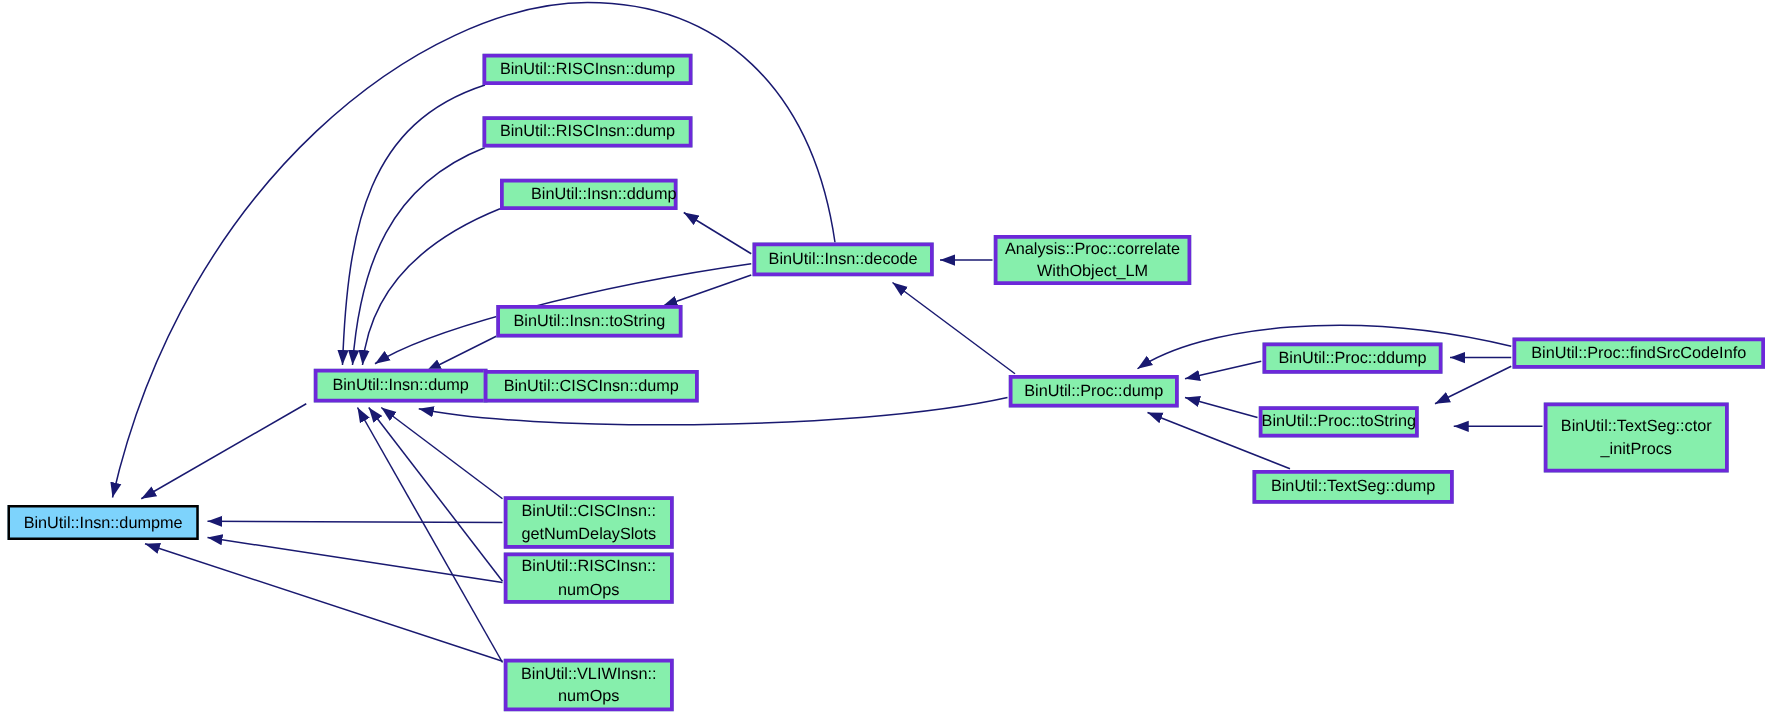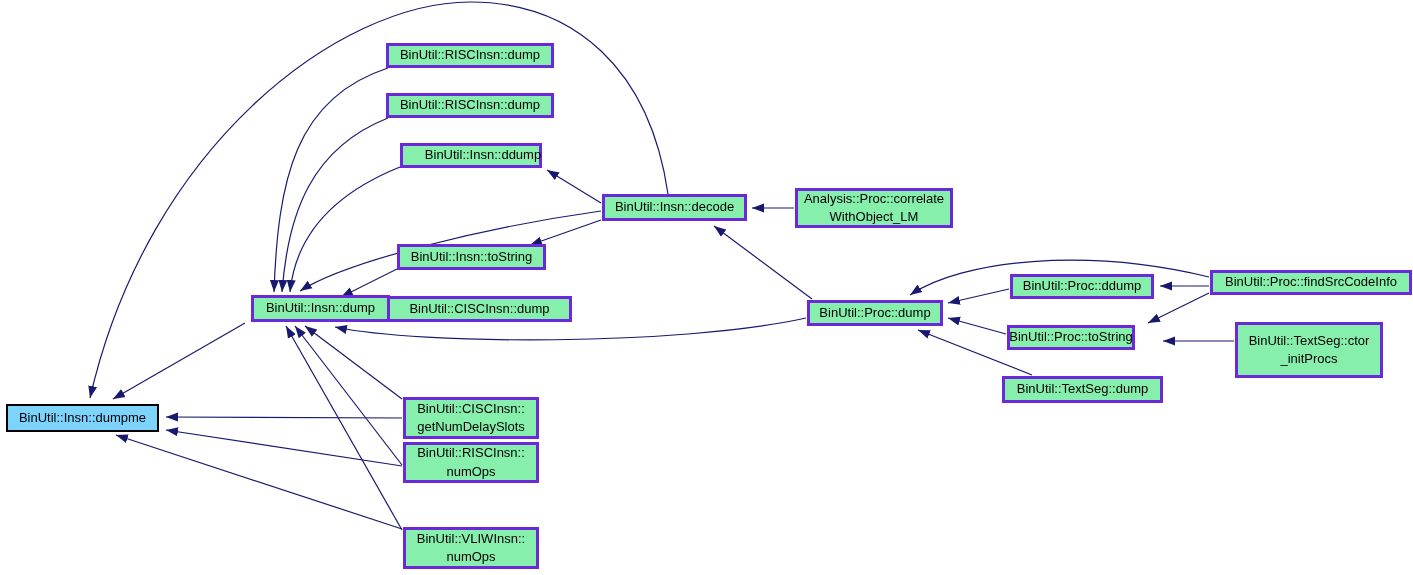--- a/index.html
+++ b/index.html
@@ -76,21 +76,21 @@
         <path d="M 402,530 L 286,326" fill="none" stroke="#191970" stroke-width="1.2" marker-end="url(#arrowhead)"></path>
       </g>
   </svg>
   <div id="nodes">
       <div class="node current" style="left: 6px; top: 404px; width: 153px; height: 28px;">BinUtil::Insn::dumpme</div>
       <div class="node" style="left: 386px; top: 43px; width: 168px; height: 25px;">BinUtil::RISCInsn::dump</div>
       <div class="node" style="left: 386px; top: 93px; width: 168px; height: 25px;">BinUtil::RISCInsn::dump</div>
       <div class="node" style="left: 400px; top: 143px; width: 142px; height: 25px; padding-left: 24px;">BinUtil::Insn::ddump</div>
       <div class="node" style="left: 397px; top: 244px; width: 149px; height: 26px;">BinUtil::Insn::toString</div>
       <div class="node" style="left: 203px; top: 295px; width: 139px; height: 27px; margin-left: 48px;">BinUtil::Insn::dump</div>
-      <div class="node" style="left: 387px; top: 296px; width: 185px; height: 26px;">BinUtil::CISCInsn::dump</div>
+      <div class="node" style="left: 387px; top: 296px; width: 172px; height: 26px;">BinUtil::CISCInsn::dump</div>
       <div class="node" style="left: 602px; top: 194px; width: 145px; height: 27px;">BinUtil::Insn::decode</div>
       <div class="node" style="left: 795px; top: 188px; width: 158px; height: 40px;">Analysis::Proc::correlate
 WithObject_LM</div>
       <div class="node" style="left: 807px; top: 300px; width: 136px; height: 26px;">BinUtil::Proc::dump</div>
       <div class="node" style="left: 1010px; top: 274px; width: 144px; height: 25px;">BinUtil::Proc::ddump</div>
       <div class="node" style="left: 1007px; top: 325px; width: 128px; height: 25px;">BinUtil::Proc::toString</div>
       <div class="node" style="left: 1210px; top: 270px; width: 202px; height: 25px;">BinUtil::Proc::findSrcCodeInfo</div>
       <div class="node" style="left: 1235px; top: 322px; width: 148px; height: 56px; text-align: center;">BinUtil::TextSeg::ctor
 _initProcs</div>
       <div class="node" style="left: 1002px; top: 376px; width: 161px; height: 27px;">BinUtil::TextSeg::dump</div>

